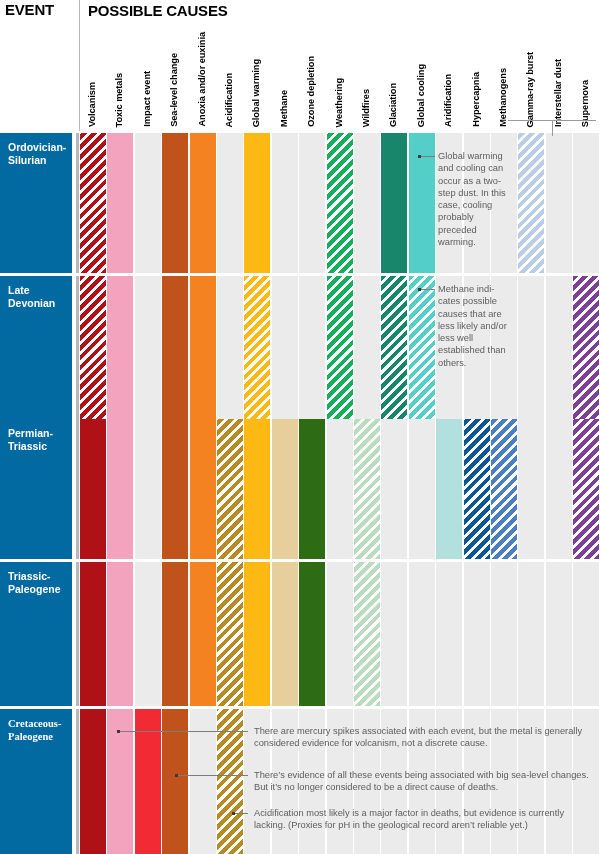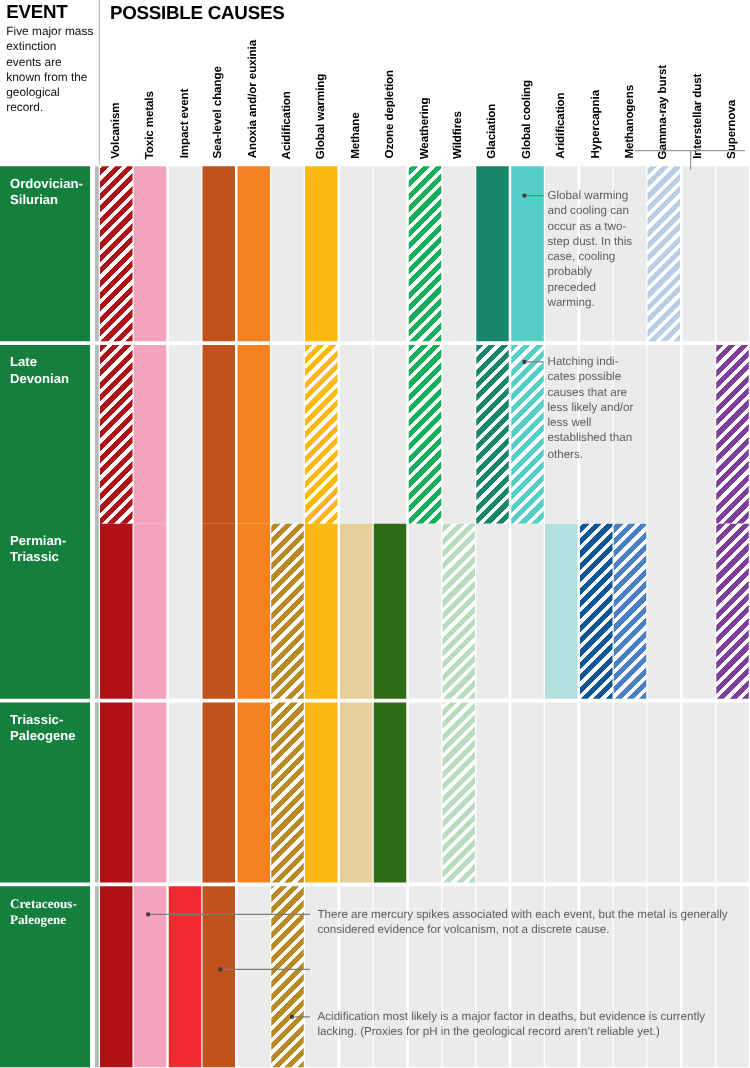--- a/index.html
+++ b/index.html
@@ -34,21 +34,21 @@
     writing-mode:vertical-rl; transform:rotate(180deg);
     font-size:9.3px; font-weight:bold; letter-spacing:-0.1px;
     white-space:nowrap; color:#000;
   }
   .et-bracket { position:absolute; background:#9a9a9a; }
 
   
   .row { position:absolute; left:0; width:600px; }
   .rowlabel {
     position:absolute; left:0; top:0; width:72px; height:100%;
-    background:#15803d; color:#fff;
+    background:#0369a1; color:#fff;
     font-size:10.5px; font-weight:bold; line-height:13px;
     padding:8px 0 0 8px;
   }
   .rowbody { position:absolute; left:76px; top:0; width:524px; height:100%; background:#fff; }
   .gutter { position:absolute; left:76px; top:0; width:3px; height:100%; background:#b9b9b9; }
   .rowplot { position:absolute; left:80px; top:0; width:520px; height:100%; }
   .cell { position:absolute; top:0; height:100%; width:26px; }
   .cell.empty { background:#ebebeb; }
 
   
@@ -58,21 +58,20 @@
   .vleader { position:absolute; background:#9a9a9a; width:1px; }
 </style>
 </head>
 <body>
 
 <div class="sheet">
 
   <div class="header">
     <div class="hdr-left">
       <div class="hdr-title">EVENT</div>
-      <div class="hdr-desc">Five major mass extinction events are known from the geological record.</div>
     </div>
     <div class="hdr-vrule"></div>
     <div class="hdr-causes">POSSIBLE CAUSES</div>
     <div id="collabels">
         <div class="collabel" style="left: 87px; bottom: 4px;">Volcanism</div>
         <div class="collabel" style="left: 114.4px; bottom: 4px;">Toxic metals</div>
         <div class="collabel" style="left: 141.8px; bottom: 4px;">Impact event</div>
         <div class="collabel" style="left: 169.2px; bottom: 4px;">Sea-level change</div>
         <div class="collabel" style="left: 196.6px; bottom: 4px;">Anoxia and/or euxinia</div>
         <div class="collabel" style="left: 224px; bottom: 4px;">Acidification</div>
@@ -232,26 +231,27 @@
     </div>
 
   <div class="leaderdot" style="left:418px; top:155px;"></div>
   <div class="leader" style="left:421px; top:156px; width:14px;"></div>
   <div class="anno" style="left:438px; top:150px; width:74px;">Global warming and cooling can occur as a two-step dust. In this case, cooling probably preceded warming.</div>
 
   <div class="vleader" style="left:552px; top:120px; height:16px;"></div>
 
   <div class="leaderdot" style="left:418px; top:288px;"></div>
   <div class="leader" style="left:421px; top:289px; width:14px;"></div>
-  <div class="anno" style="left:438px; top:283px; width:74px;">Hatching indi-cates possible causes that are less likely and/or less well established than others.</div>
+  <div class="anno" style="left:438px; top:283px; width:74px;">Methane indi-cates possible causes that are less likely and/or less well established than others.</div>
 
   <div class="leaderdot" style="left:117px; top:730px;"></div>
   <div class="leader" style="left:120px; top:731px; width:128px;"></div>
   <div class="anno" style="left:254px; top:725px; width:336px;">There are mercury spikes associated with each event, but the metal is generally considered evidence for volcanism, not a discrete cause.</div>
 
   <div class="leaderdot" style="left:175px; top:774px;"></div>
   <div class="leader" style="left:178px; top:775px; width:70px;"></div>
+  <div class="anno" style="left:254px; top:769px; width:336px;">There’s evidence of all these events being associated with big sea-level changes. But it’s no longer considered to be a direct cause of deaths.</div>
 
   <div class="leaderdot" style="left:232px; top:812px;"></div>
   <div class="leader" style="left:235px; top:813px; width:13px;"></div>
   <div class="anno" style="left:254px; top:807px; width:336px;">Acidification most likely is a major factor in deaths, but evidence is currently lacking. (Proxies for pH in the geological record aren’t reliable yet.)</div>
 
 </div>
 
 </body></html>

